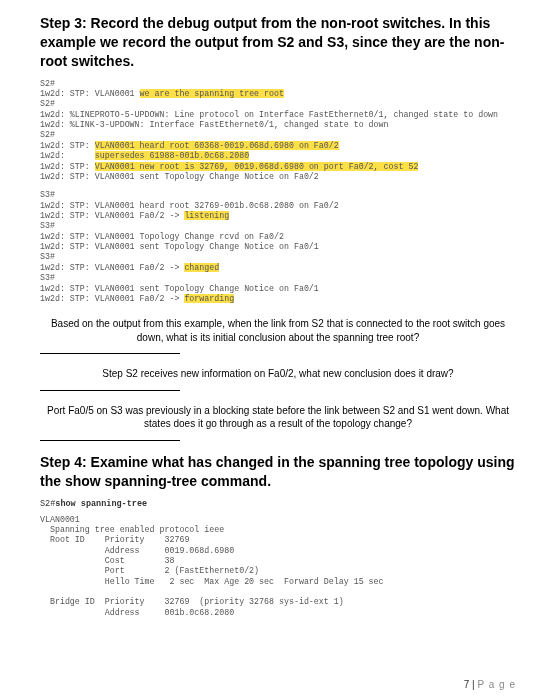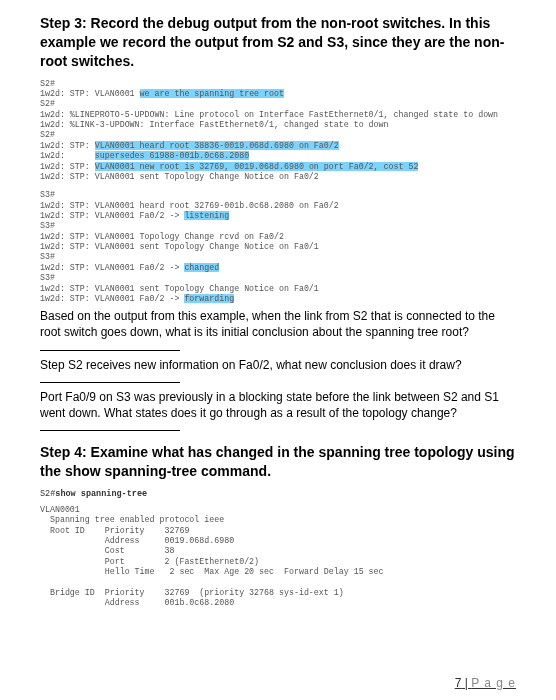--- a/index.html
+++ b/index.html
@@ -20,63 +20,63 @@
     margin-bottom: 8px;
   }
   .mono {
     font-family: "Courier New", Courier, monospace;
     font-size: 8.3px;
     line-height: 1.25;
     color: #555;
     white-space: pre;
   }
   .mono-block { margin-bottom: 2px; }
-  .hl { background: #7dd3fc; }
+  .hl { background: #fde047; }
   .question {
     font-family: Arial, Helvetica, sans-serif;
-    font-size: 12px;
+    font-size: 10px;
     line-height: 1.35;
-    margin-top: 4px;
+    margin-top: 13px;
+    text-align: center;
   }
   .blank-line {
     border-bottom: 1px solid #000;
     width: 140px;
     height: 8px;
     margin-top: 2px;
     margin-bottom: 6px;
   }
   .cmd-bold {
     font-family: "Courier New", Courier, monospace;
     font-size: 8.5px;
     font-weight: bold;
     color: #333;
     margin-bottom: 6px;
   }
   .footer {
     position: absolute;
     bottom: 10px;
     right: 40px;
-    font-size: 12px;
+    font-size: 10px;
     color: #333;
-    text-decoration: underline;
   }
   .footer .p { color: #888; letter-spacing: 1px; }
 </style>
 </head>
 <body>
 
 <div class="step-heading">Step 3:  Record the debug output from the non-root switches. In this example we record the output from S2 and S3, since they are the non-root switches.</div>
 
 <div class="mono mono-block">S2#
 1w2d: STP: VLAN0001 <span class="hl">we are the spanning tree root</span>
 S2#
 1w2d: %LINEPROTO-5-UPDOWN: Line protocol on Interface FastEthernet0/1, changed state to down
 1w2d: %LINK-3-UPDOWN: Interface FastEthernet0/1, changed state to down
 S2#
-1w2d: STP: <span class="hl">VLAN0001 heard root 38836-0019.068d.6980 on Fa0/2</span>
+1w2d: STP: <span class="hl">VLAN0001 heard root 60368-0019.068d.6980 on Fa0/2</span>
 1w2d:      <span class="hl">supersedes 61988-001b.0c68.2080</span>
 1w2d: STP: <span class="hl">VLAN0001 new root is 32769, 0019.068d.6980 on port Fa0/2, cost 52</span>
 1w2d: STP: VLAN0001 sent Topology Change Notice on Fa0/2</div>
 
 <div style="height:6px"></div>
 
 <div class="mono mono-block">S3#
 1w2d: STP: VLAN0001 heard root 32769-001b.0c68.2080 on Fa0/2
 1w2d: STP: VLAN0001 Fa0/2 -&gt; <span class="hl">listening</span>
 S3#
@@ -87,21 +87,21 @@
 S3#
 1w2d: STP: VLAN0001 sent Topology Change Notice on Fa0/1
 1w2d: STP: VLAN0001 Fa0/2 -&gt; <span class="hl">forwarding</span></div>
 
 <div class="question">Based on the output from this example, when the link from S2 that is connected to the root switch goes down, what is its initial conclusion about the spanning tree root?</div>
 <div class="blank-line"></div>
 
 <div class="question">Step S2 receives new information on Fa0/2, what new conclusion does it draw?</div>
 <div class="blank-line"></div>
 
-<div class="question">Port Fa0/9 on S3 was previously in a blocking state before the link between S2 and S1 went down.  What states does it go through as a result of the topology change?</div>
+<div class="question">Port Fa0/5 on S3 was previously in a blocking state before the link between S2 and S1 went down.  What states does it go through as a result of the topology change?</div>
 <div class="blank-line"></div>
 
 <div style="height:6px"></div>
 
 <div class="step-heading">Step 4:  Examine what has changed in the spanning tree topology using the show spanning-tree command.</div>
 
 <div class="cmd-bold"><span style="font-weight:normal">S2#</span><span>show spanning-tree</span></div>
 
 <div class="mono">VLAN0001
   Spanning tree enabled protocol ieee

